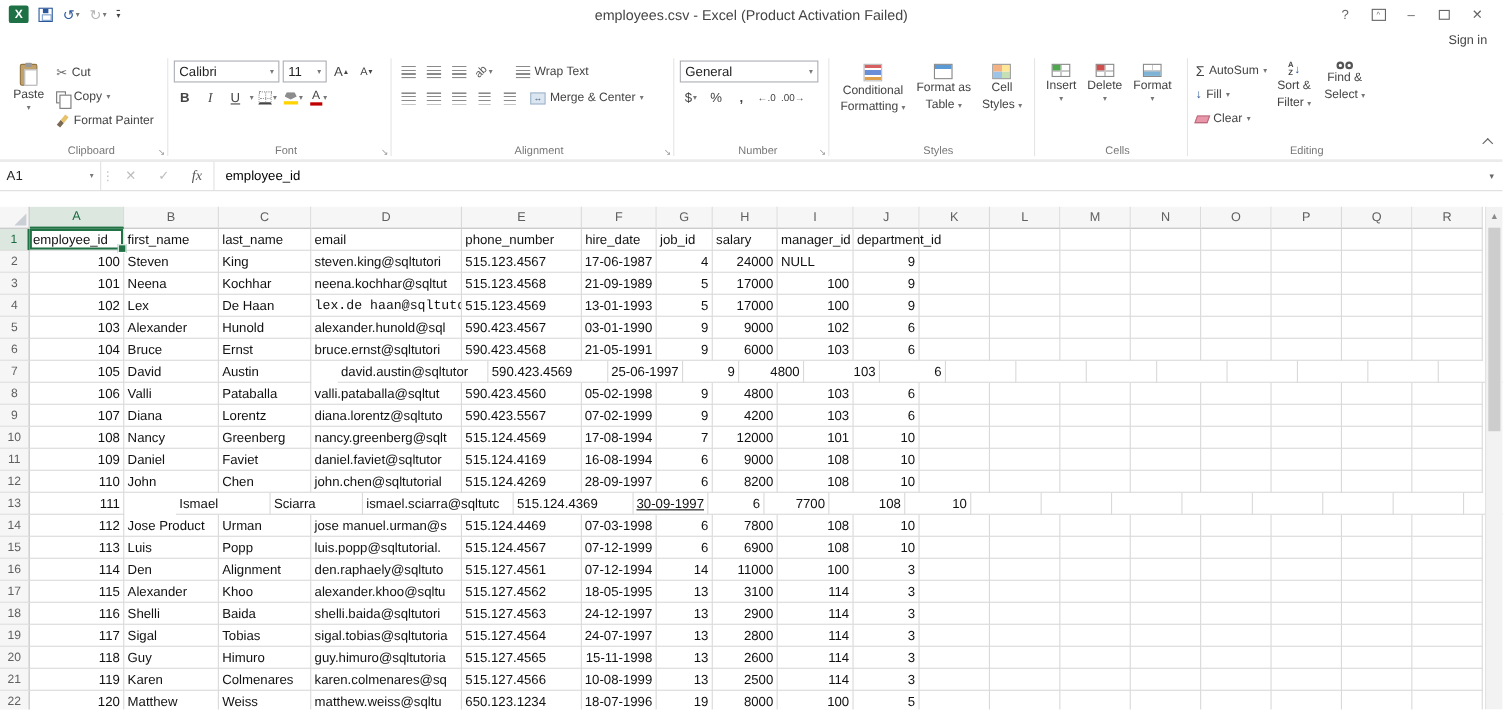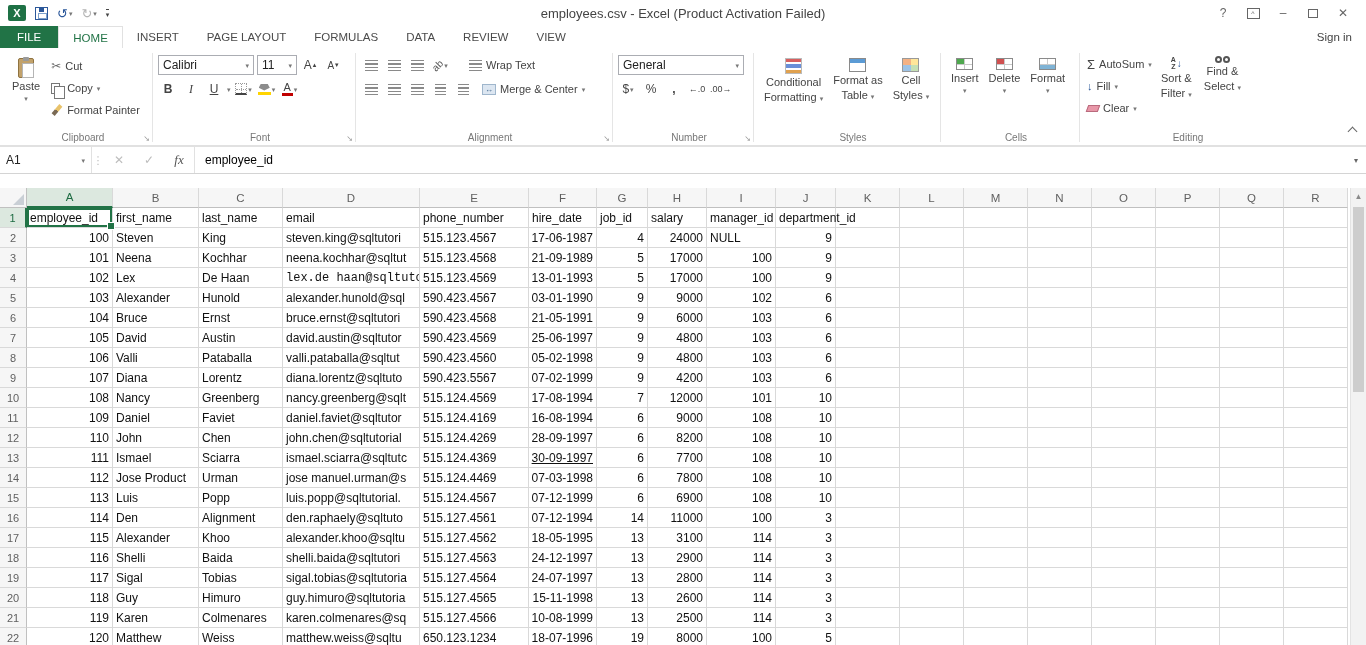--- a/index.html
+++ b/index.html
@@ -127,30 +127,20 @@
       </span>
     <span class="winbtn">–</span>
     <span class="winbtn">
         <span class="maxbox"></span>
       </span>
     <span class="winbtn">✕</span>
   </div>
 </div>
 
 <div class="tabrow">
-  <div style="display:flex">
-      <div class="tab file">FILE</div>
-      <div class="tab active">HOME</div>
-      <div class="tab">INSERT</div>
-      <div class="tab">PAGE LAYOUT</div>
-      <div class="tab">FORMULAS</div>
-      <div class="tab">DATA</div>
-      <div class="tab">REVIEW</div>
-      <div class="tab">VIEW</div>
-    </div>
   <div class="signin">Sign in</div>
 </div>
 
 <div class="ribbon">
 
   <div class="grp" style="width:150px">
     <div style="display:flex;gap:4px;margin-top:2px">
       <div class="bigbtn">
         <span class="paste-ico"></span>
         <span>Paste</span>
@@ -545,21 +535,21 @@
       <div class="cell" style="width: 64px;"></div>
       <div class="cell" style="width: 64px;"></div>
       <div class="cell" style="width: 64px;"></div>
       <div class="cell" style="width: 64px;"></div>
     </div>
     <div class="row">
       <div class="rowhead">7</div>
       <div class="cell num" style="width: 86px;">105</div>
       <div class="cell" style="width: 86px;">David</div>
       <div class="cell" style="width: 84px;">Austin</div>
-      <div class="cell" style="width: 137px;">david.austin@sqltutor</div>
+      <div class="cell" style="width: 137px; margin-left: 24px;">david.austin@sqltutor</div>
       <div class="cell" style="width: 109px;">590.423.4569</div>
       <div class="cell num" style="width: 68px;">25-06-1997</div>
       <div class="cell num" style="width: 51px;">9</div>
       <div class="cell num" style="width: 59px;">4800</div>
       <div class="cell num" style="width: 69px;">103</div>
       <div class="cell num" style="width: 60px;">6</div>
       <div class="cell" style="width: 64px;"></div>
       <div class="cell" style="width: 64px;"></div>
       <div class="cell" style="width: 64px;"></div>
       <div class="cell" style="width: 64px;"></div>
@@ -669,21 +659,21 @@
       <div class="cell" style="width: 64px;"></div>
       <div class="cell" style="width: 64px;"></div>
       <div class="cell" style="width: 64px;"></div>
       <div class="cell" style="width: 64px;"></div>
       <div class="cell" style="width: 64px;"></div>
       <div class="cell" style="width: 64px;"></div>
     </div>
     <div class="row">
       <div class="rowhead">13</div>
       <div class="cell num" style="width: 86px;">111</div>
-      <div class="cell" style="width: 86px;">Ismael</div>
+      <div class="cell" style="width: 86px; margin-left: 47px;">Ismael</div>
       <div class="cell" style="width: 84px;">Sciarra</div>
       <div class="cell" style="width: 137px;">ismael.sciarra@sqltutc</div>
       <div class="cell" style="width: 109px;">515.124.4369</div>
       <div class="cell num" style="width: 68px; text-decoration: underline;">30-09-1997</div>
       <div class="cell num" style="width: 51px;">6</div>
       <div class="cell num" style="width: 59px;">7700</div>
       <div class="cell num" style="width: 69px;">108</div>
       <div class="cell num" style="width: 60px;">10</div>
       <div class="cell" style="width: 64px;"></div>
       <div class="cell" style="width: 64px;"></div>

